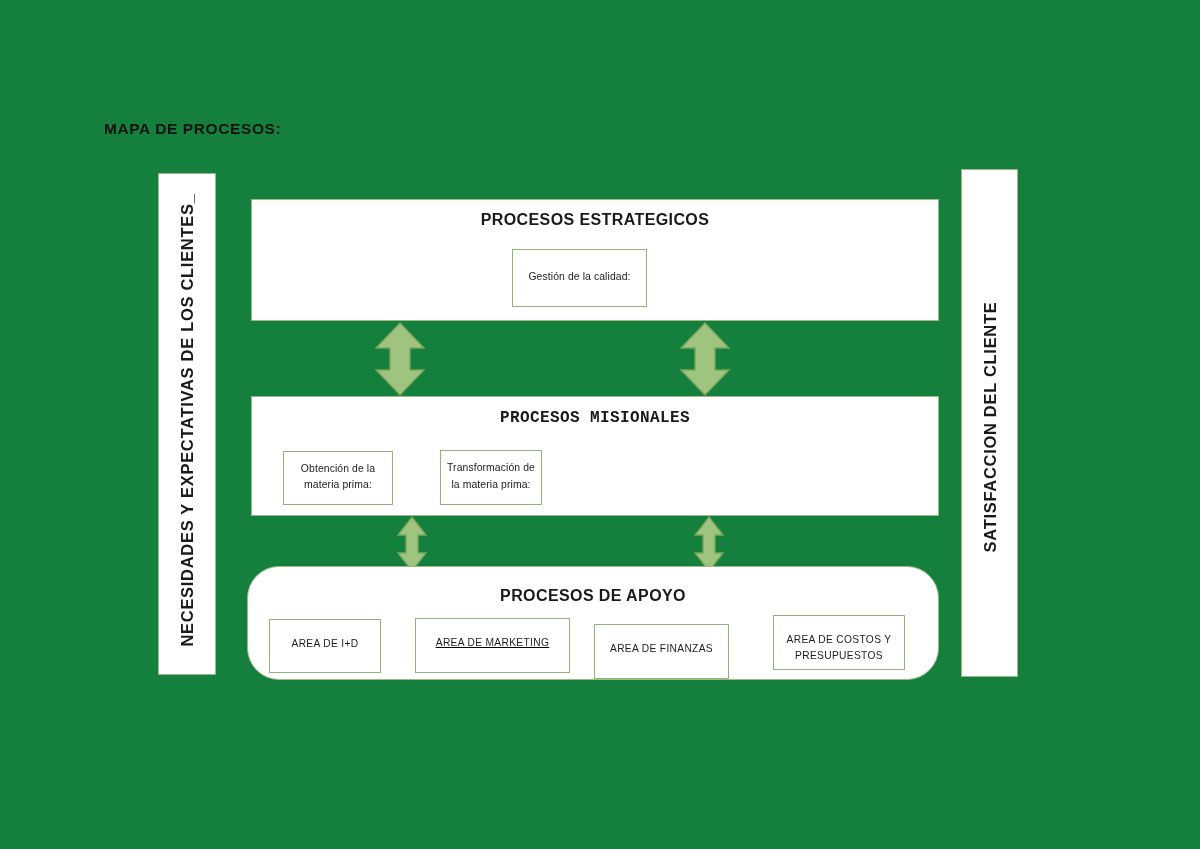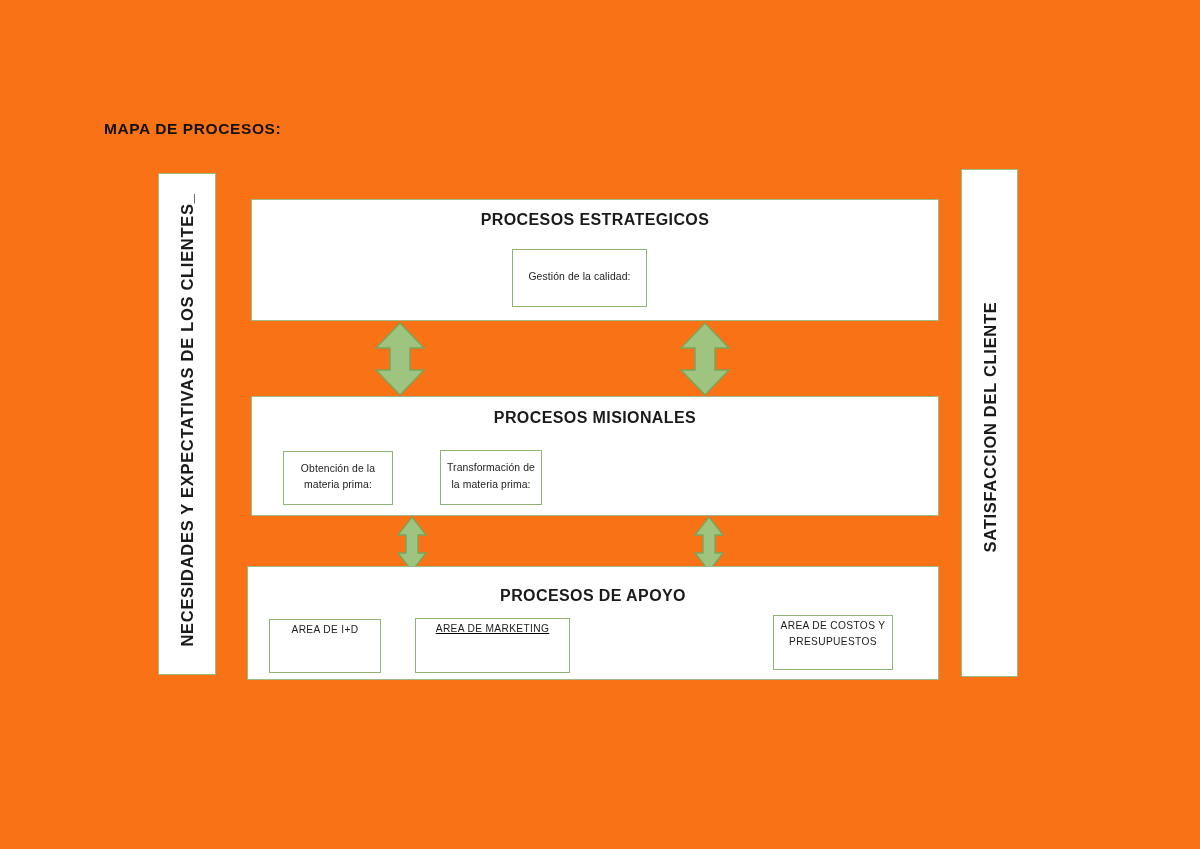--- a/index.html
+++ b/index.html
@@ -13,21 +13,21 @@
     position: relative;
     font-family: "Liberation Sans", sans-serif;
     overflow: hidden;
   }
 
   .page {
     position: absolute;
     left: 0; top: 0;
     width: 1200px;
     height: 849px;
-    background: #f97316;
+    background: #15803d;
   }
 
   
   .doc-title {
     position: absolute;
     left: 104px;
     top: 120px;
     font-size: 15.5px;
     font-weight: 600;
     letter-spacing: 0.6px;
@@ -62,55 +62,55 @@
 
   
   .band {
     position: absolute;
     border: 1.3px solid #9cbb84;
     background: #ffffff;
     box-sizing: border-box;
   }
   .band-strategic { left: 251px; top: 199px; width: 688px; height: 122px; }
   .band-missional { left: 251px; top: 396px; width: 688px; height: 120px; }
-  .band-support   { left: 247px; top: 566px; width: 692px; height: 114px; }
+  .band-support   { left: 247px; top: 566px; width: 692px; height: 114px; border-radius: 32px; }
 
   .band-title {
     position: absolute;
     left: 0;
     width: 100%;
     text-align: center;
     font-size: 16px;
     font-weight: 600;
     letter-spacing: 0.4px;
     color: #1a1a1a;
   }
   .band-strategic .band-title { top: 11px; text-align: center; }
-  .band-missional .band-title { top: 12px; }
+  .band-missional .band-title { top: 12px; font-family: Liberation Mono, monospace; }
   .band-support   .band-title { top: 20px; }
 
   
   .pbox {
     position: absolute;
     border: 1.3px solid #8fb473;
     background: #ffffff;
     box-sizing: border-box;
     display: flex;
     justify-content: center;
   }
   .pbox-text {
     text-align: center;
     font-size: 10.4px;
     line-height: 1.55;
     color: #1c1c1c;
     letter-spacing: 0.1px;
     white-space: pre-line;
   }
   .pbox.align-mid .pbox-text { align-self: center; margin-top: -2px; }
-  .pbox.align-top .pbox-text { align-self: flex-start; margin-top: 2px; }
+  .pbox.align-top .pbox-text { align-self: flex-start; margin-top: 16px; }
 
   .pbox-text.caps {
     font-size: 10.2px;
     letter-spacing: 0.35px;
   }
 
   
   .b-plan   { left: 293px; top: 251px; width: 136px; height: 57px; }
   .b-cal    { left: 512px; top: 249px; width: 135px; height: 58px; justify-content: center; }
   .b-des    { left: 728px; top: 247px; width: 134px; height: 58px; }
@@ -118,21 +118,21 @@
   
   .b-obt    { left: 283px; top: 451px; width: 110px; height: 54px; }
   .b-tra    { left: 440px; top: 450px; width: 102px; height: 55px; }
   .b-emp    { left: 588px; top: 452px; width: 113px; height: 53px; }
   .b-dis    { left: 755px; top: 450px; width: 113px; height: 52px; }
 
   
   .b-id     { left: 269px; top: 619px; width: 112px; height: 54px; }
   .b-mkt    { left: 415px; top: 618px; width: 155px; height: 55px; text-decoration: underline; }
   .b-fin    { left: 594px; top: 624px; width: 135px; height: 55px; }
-  .b-cos    { left: 773px; top: 615px; width: 120px; height: 55px; }
+  .b-cos    { left: 773px; top: 615px; width: 132px; height: 55px; }
 
   
   .arrow {
     position: absolute;
   }
   .arrow svg { display: block; }
 
   .a-up-left   { left: 374px; top: 321px; width: 52px; height: 76px; }
   .a-up-right  { left: 679px; top: 321px; width: 52px; height: 76px; }
   .a-dn-left   { left: 397px; top: 516px; width: 30px; height: 56px; }
@@ -196,18 +196,21 @@
 
   <div class="band band-support">
     <div class="band-title">PROCESOS DE APOYO</div>
   </div>
   <div class="pbox b-id align-top">
     <div class="pbox-text caps">AREA DE I+D</div>
   </div>
   <div class="pbox b-mkt align-top">
     <div class="pbox-text caps">AREA DE MARKETING</div>
   </div>
+  <div class="pbox b-fin align-top">
+    <div class="pbox-text caps">AREA DE FINANZAS</div>
+  </div>
   <div class="pbox b-cos align-top">
     <div class="pbox-text caps">AREA DE COSTOS Y
 PRESUPUESTOS</div>
   </div>
 
 </div>
 
 </body></html>

